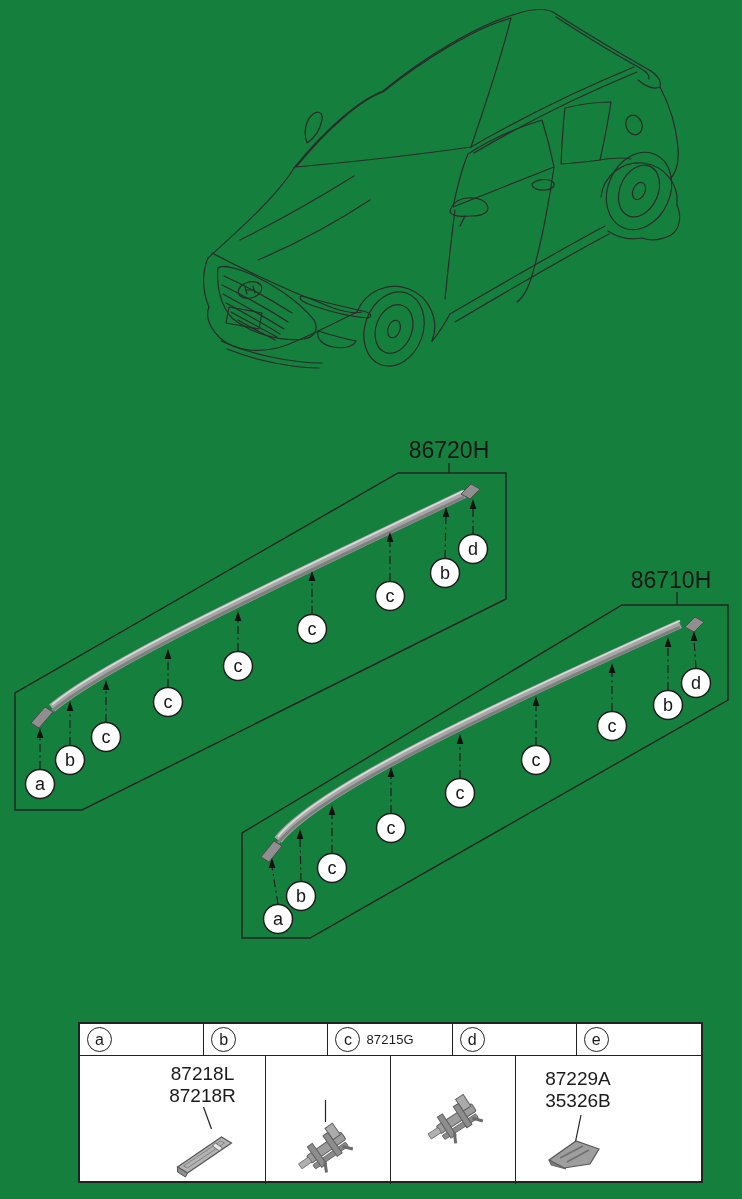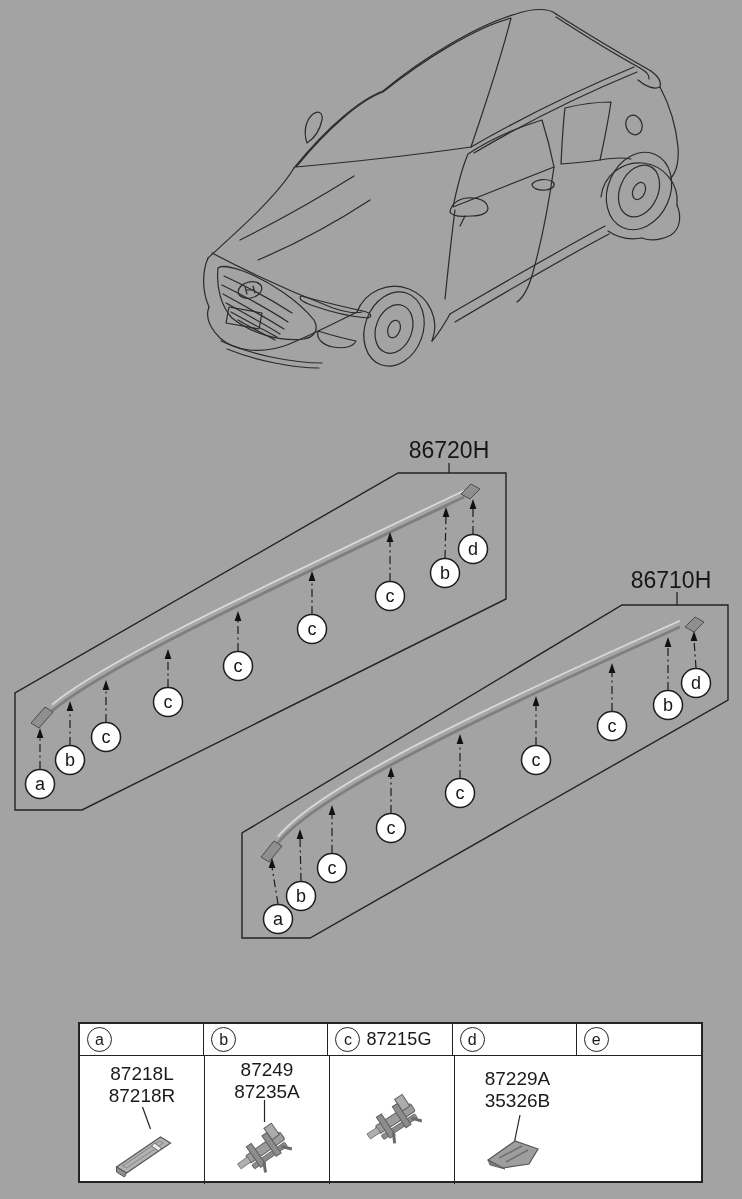--- a/index.html
+++ b/index.html
@@ -1,31 +1,31 @@
 <!DOCTYPE html>
 <html><head>
 <meta charset="utf-8">
 <style>
   html,body{margin:0;padding:0;background:#fff;}
   body{font-family:"Liberation Sans",sans-serif;color:#1a1a1a;}
-  .stage{position:relative;width:742px;height:1199px;background:#a3a3a3;overflow:hidden;}
+  .stage{position:relative;width:742px;height:1199px;background:#15803d;overflow:hidden;}
   #scene{position:absolute;left:0;top:0;font-family:"Liberation Sans",sans-serif;}
   
   .legend{position:absolute;left:78px;top:1022px;width:625px;height:161px;
           border:2px solid #232323;box-sizing:border-box;background:#fff;}
   .lrow{display:flex;width:100%;}
   .lrow.hdr{height:31px;border-bottom:1.6px solid #232323;}
-  .lrow.bdy{height:128px;}
+  .lrow.bdy{height:128px;justify-content:center;}
   .lcell{width:125px;box-sizing:border-box;border-right:1.6px solid #232323;position:relative;}
   .lcell:last-child{border-right:none;}
   .hcell{display:flex;align-items:center;gap:6px;padding-left:7px;}
   .letter-circle{display:inline-flex;align-items:center;justify-content:center;
      width:23px;height:23px;border:1.6px solid #232323;border-radius:50%;
      font-size:16px;line-height:1;background:#fff;flex:0 0 auto;}
-  .hpart{font-size:18px;letter-spacing:.2px;}
+  .hpart{font-size:13px;letter-spacing:.2px;}
   .parts{position:absolute;left:0;width:100%;text-align:center;font-size:19px;line-height:22px;z-index:2;}
   .parts.pa{top:7px;} .parts.pb{top:3px;} .parts.pd{top:3px;} .parts.pe{top:12px;}
   .cellsvg{position:absolute;left:0;top:0;width:100%;height:100%;z-index:1;}
   svg text{font-family:"Liberation Sans",sans-serif;}
 </style>
 </head>
 <body>
 
 <div class="stage">
 
@@ -229,24 +229,20 @@
       <div class="parts pa">
         <div>87218L</div>
         <div>87218R</div>
       </div>
       <svg class="cellsvg" viewBox="0 0 123 128">
         <line x1="62" y1="51" x2="70" y2="73" stroke="#232323" stroke-width="1.2"></line>
         <use transform="translate(62,97)" href="#sym-endcap" xlink:href="#sym-endcap"></use>
       </svg>
     </div>
     <div class="lcell">
-      <div class="parts pb">
-        <div>87249</div>
-        <div>87235A</div>
-      </div>
       <svg class="cellsvg" viewBox="0 0 123 128">
         <line x1="59" y1="44" x2="59" y2="66" stroke="#232323" stroke-width="1.2"></line>
         <use transform="translate(60,92) rotate(-35)" href="#sym-clip" xlink:href="#sym-clip"></use>
       </svg>
     </div>
     <div class="lcell">
       <svg class="cellsvg" viewBox="0 0 123 128">
         <use transform="translate(65,63) rotate(-33)" href="#sym-clip" xlink:href="#sym-clip"></use>
       </svg>
     </div>

